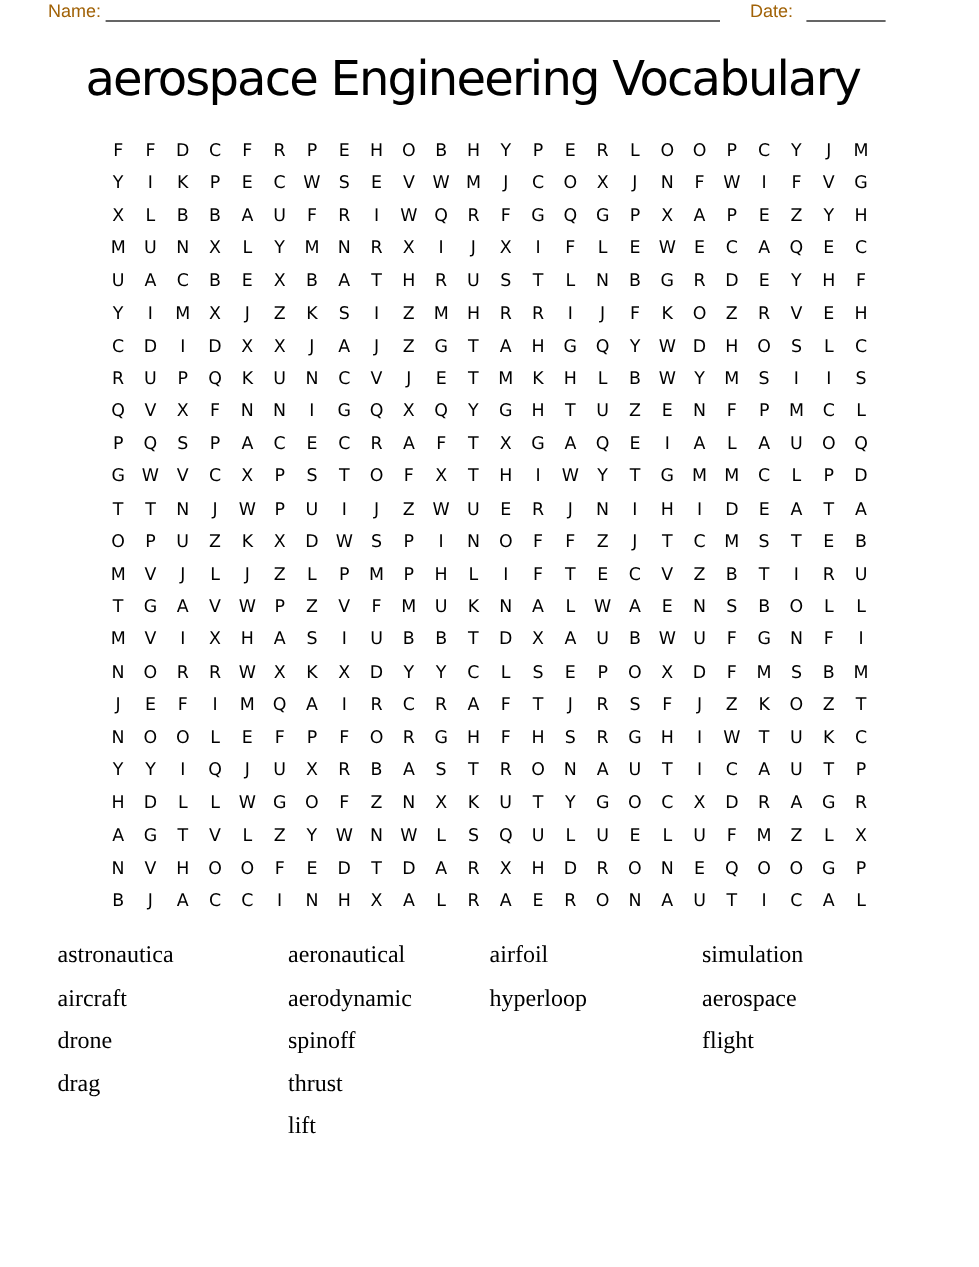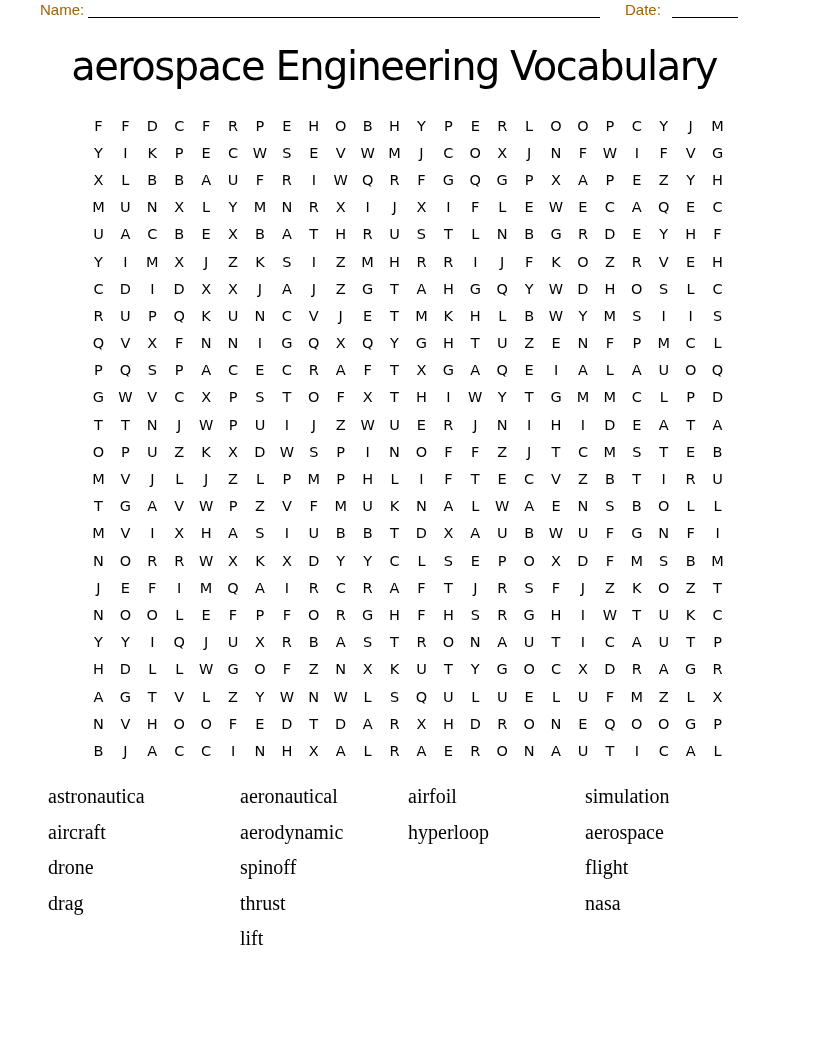--- a/index.html
+++ b/index.html
@@ -691,16 +691,15 @@
       <div class="word-item">lift</div>
     </div>
   <div class="word-col word-col-3">
       <div class="word-item">airfoil</div>
       <div class="word-item">hyperloop</div>
     </div>
   <div class="word-col word-col-4">
       <div class="word-item">simulation</div>
       <div class="word-item">aerospace</div>
       <div class="word-item">flight</div>
-      <div class="word-item">nasa</div>
     </div>
 
 </div>
 
 </body></html>

